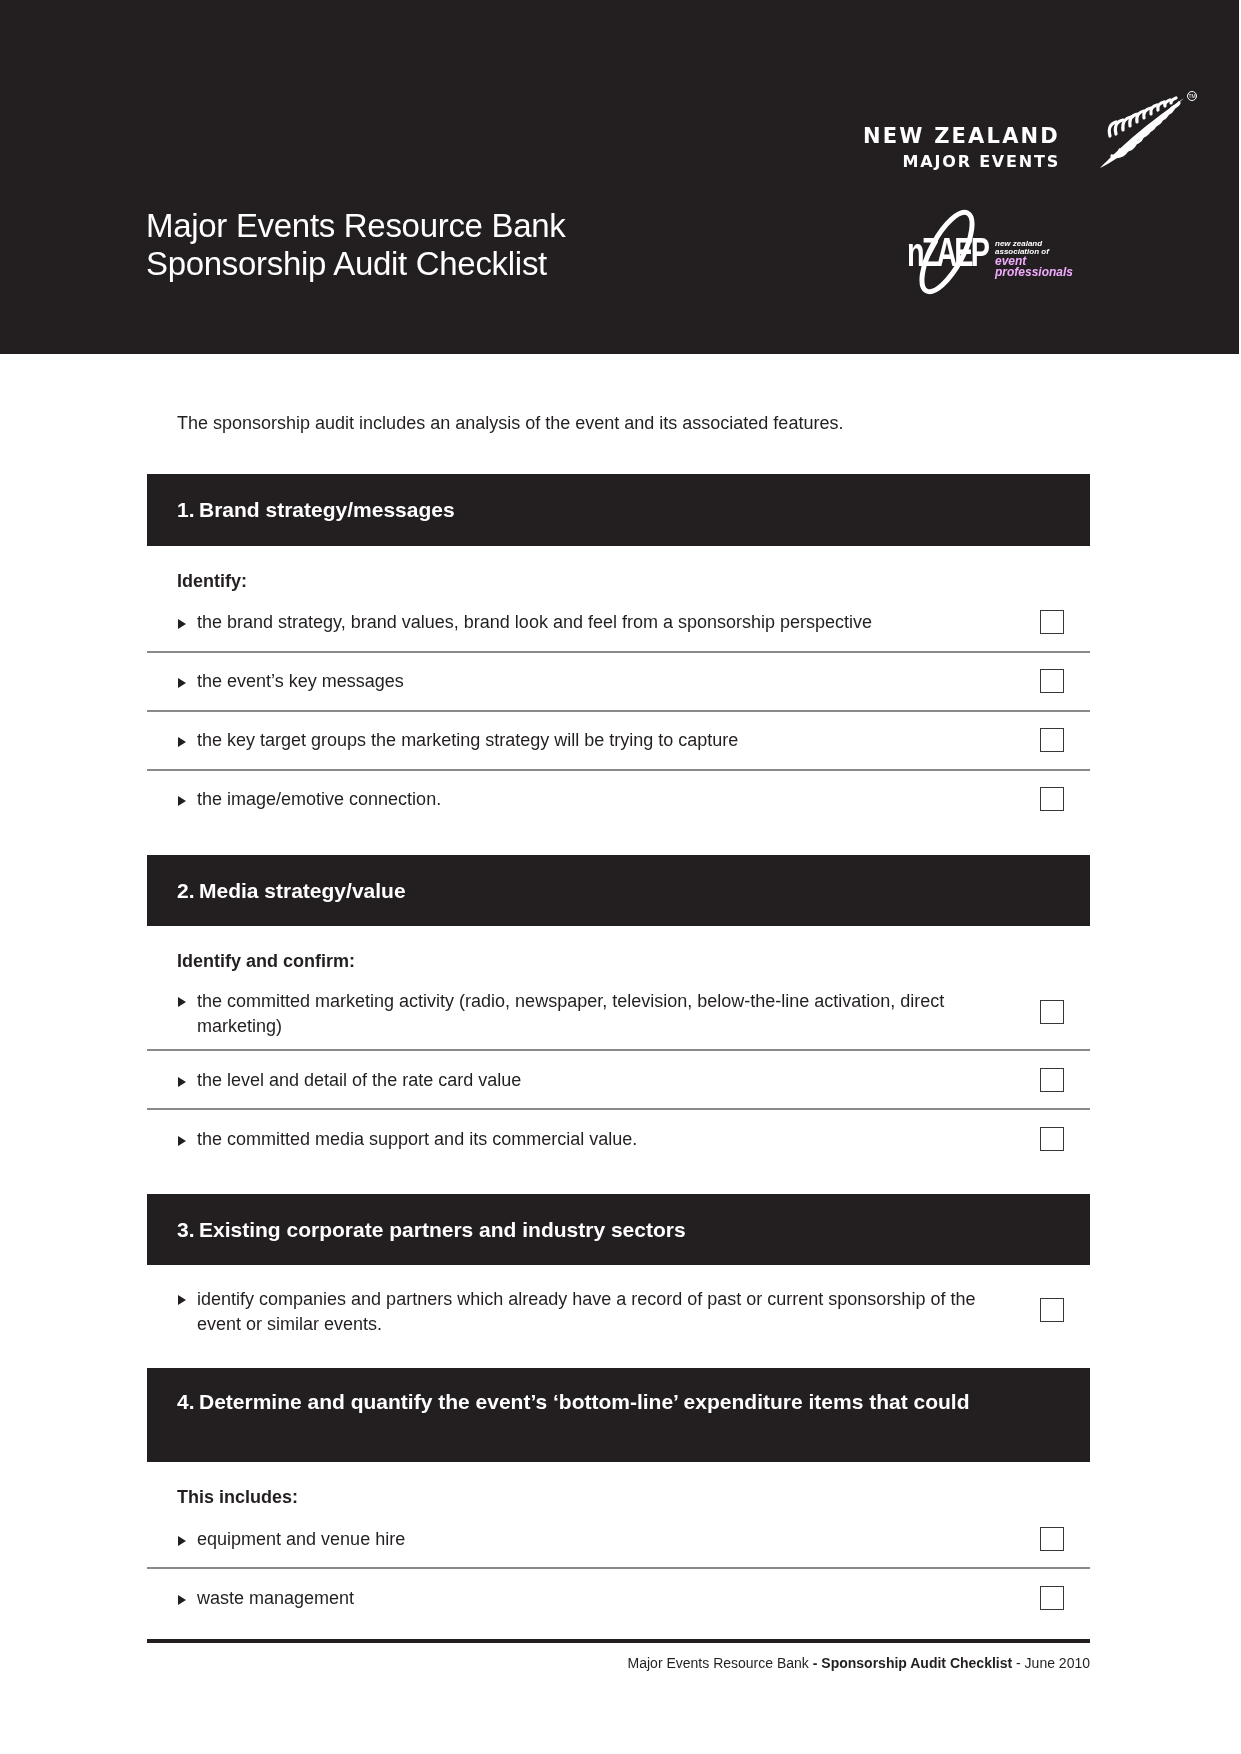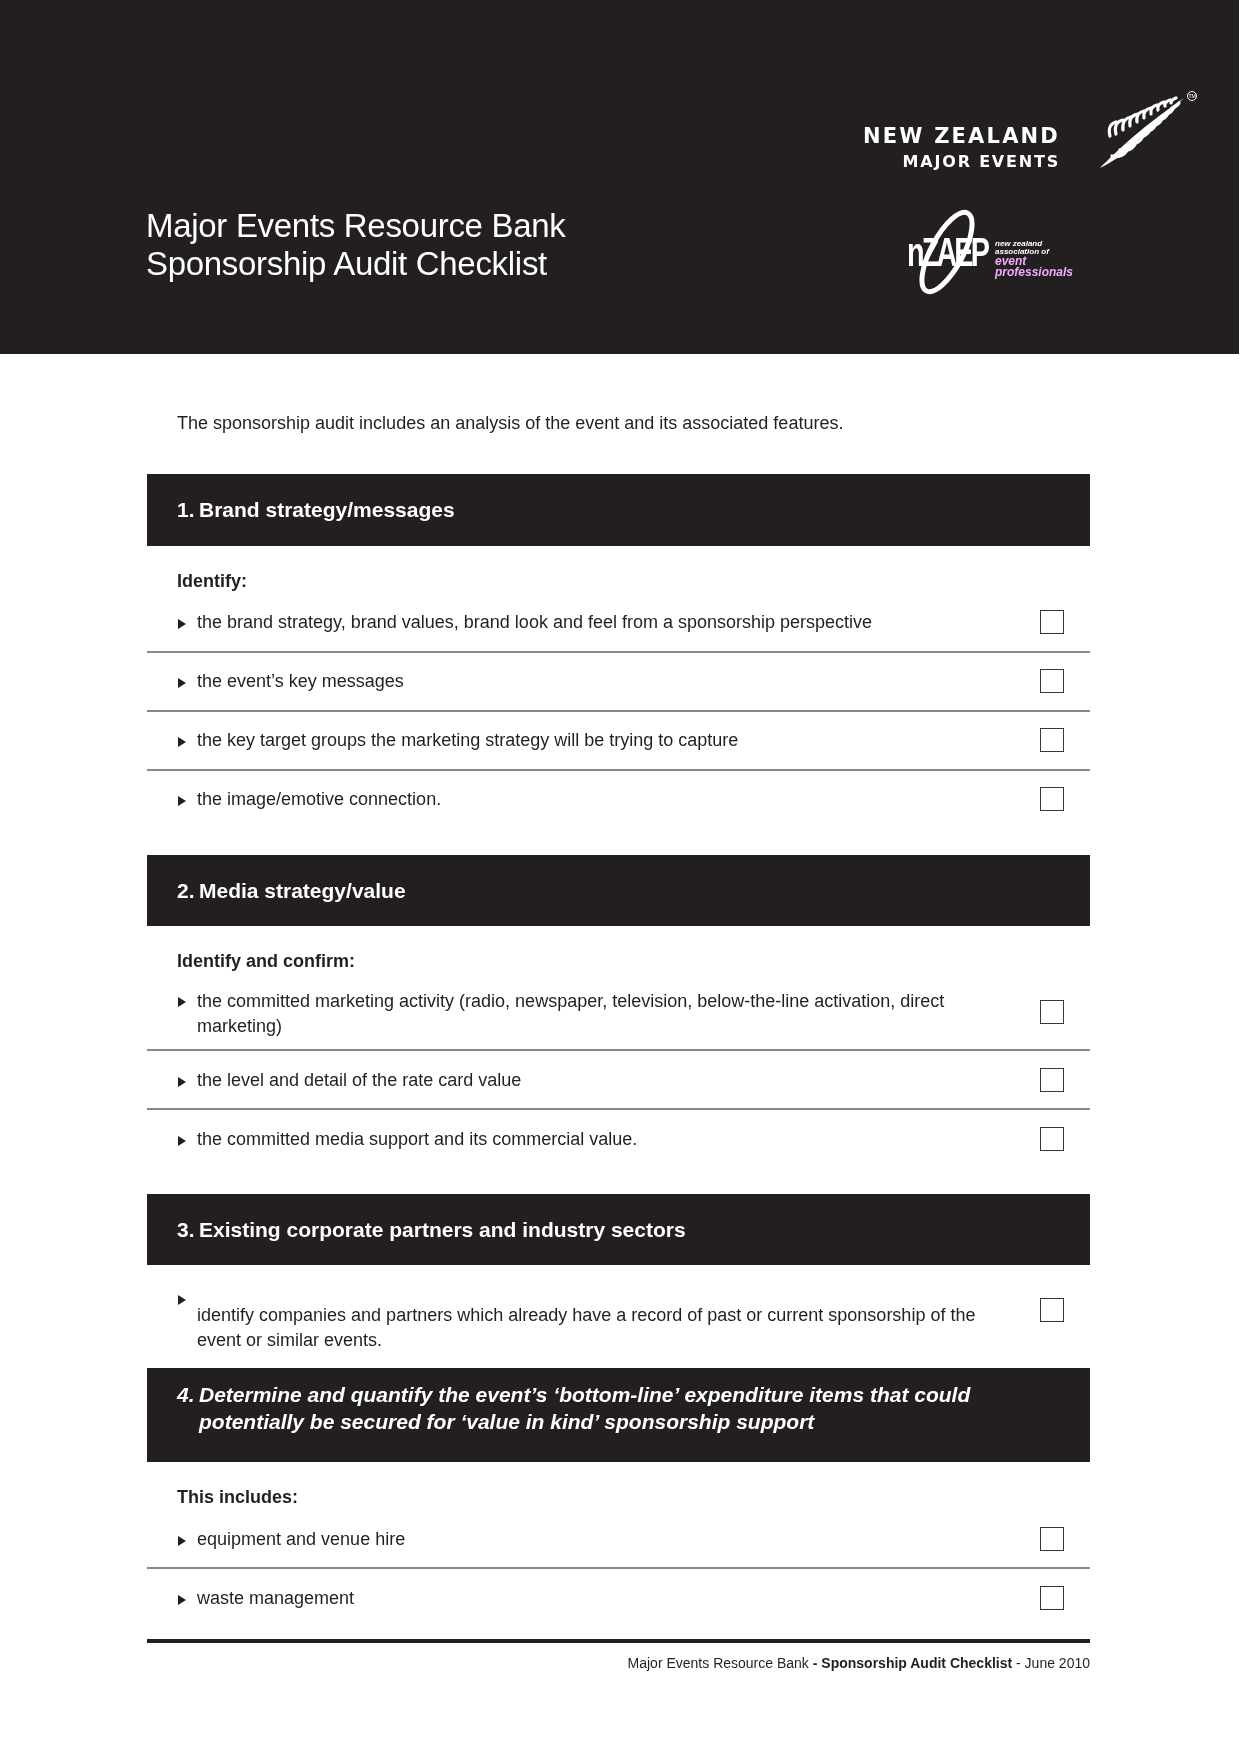--- a/index.html
+++ b/index.html
@@ -225,28 +225,27 @@
 </div>
 
 <div class="section-bar" style="top:1194px; height:71px;">
   <div class="label" style="top:22px;">
     <span class="num">3.</span><span>Existing corporate partners and industry sectors</span>
   </div>
 </div>
 
 <div class="item" style="top:1287px;">
   <span class="bullet" style="top:8px;"></span>
-  <span class="text" style="top:16px; width:790px;">identify companies and partners which already have a record of past or current sponsorship of the event or similar events.</span>
+  <span class="text" style="top:0; width:790px;">identify companies and partners which already have a record of past or current sponsorship of the event or similar events.</span>
   <span class="checkbox" style="top:11px;"></span>
 </div>
 
 <div class="section-bar" style="top:1368px; height:94px;">
-  <div class="label" style="top:13px;font-style:italic;">
+  <div class="label" style="top:20px;">
     <span class="num">4.</span><span>Determine and quantify the event’s ‘bottom-line’ expenditure items that could</span>
-    <span class="indent">potentially be secured for ‘value in kind’ sponsorship support</span>
   </div>
 </div>
 <div class="subhead" style="top:1487px;">This includes:</div>
 
 <div class="item" style="top:1527px;">
   <span class="bullet" style="top:9px;"></span>
   <span class="text" style="top:0;">equipment and venue hire</span>
   <span class="checkbox" style="top:0;"></span>
 </div>
 <div class="divider" style="top:1567px;"></div>

